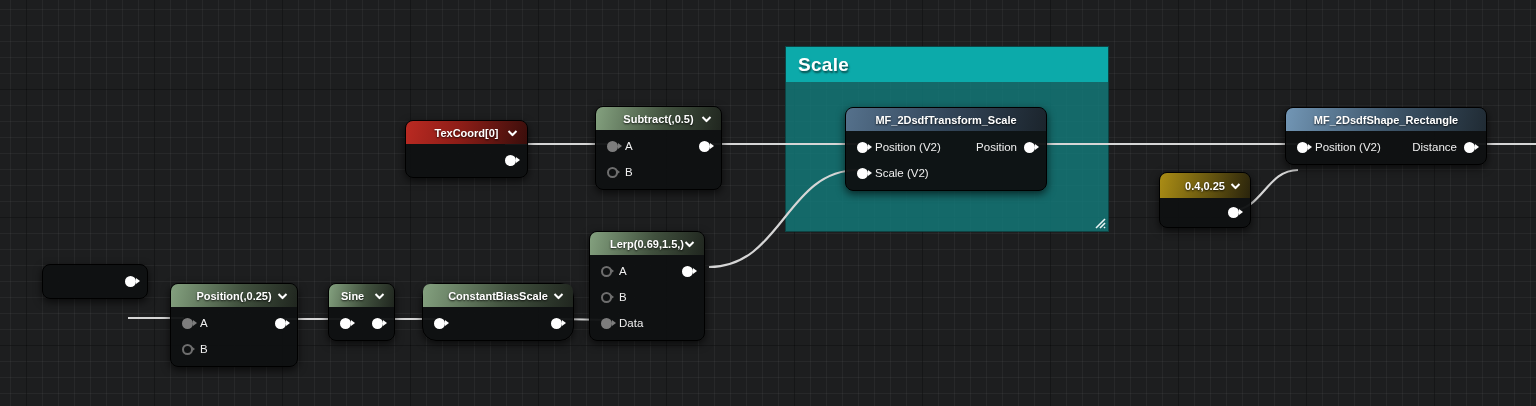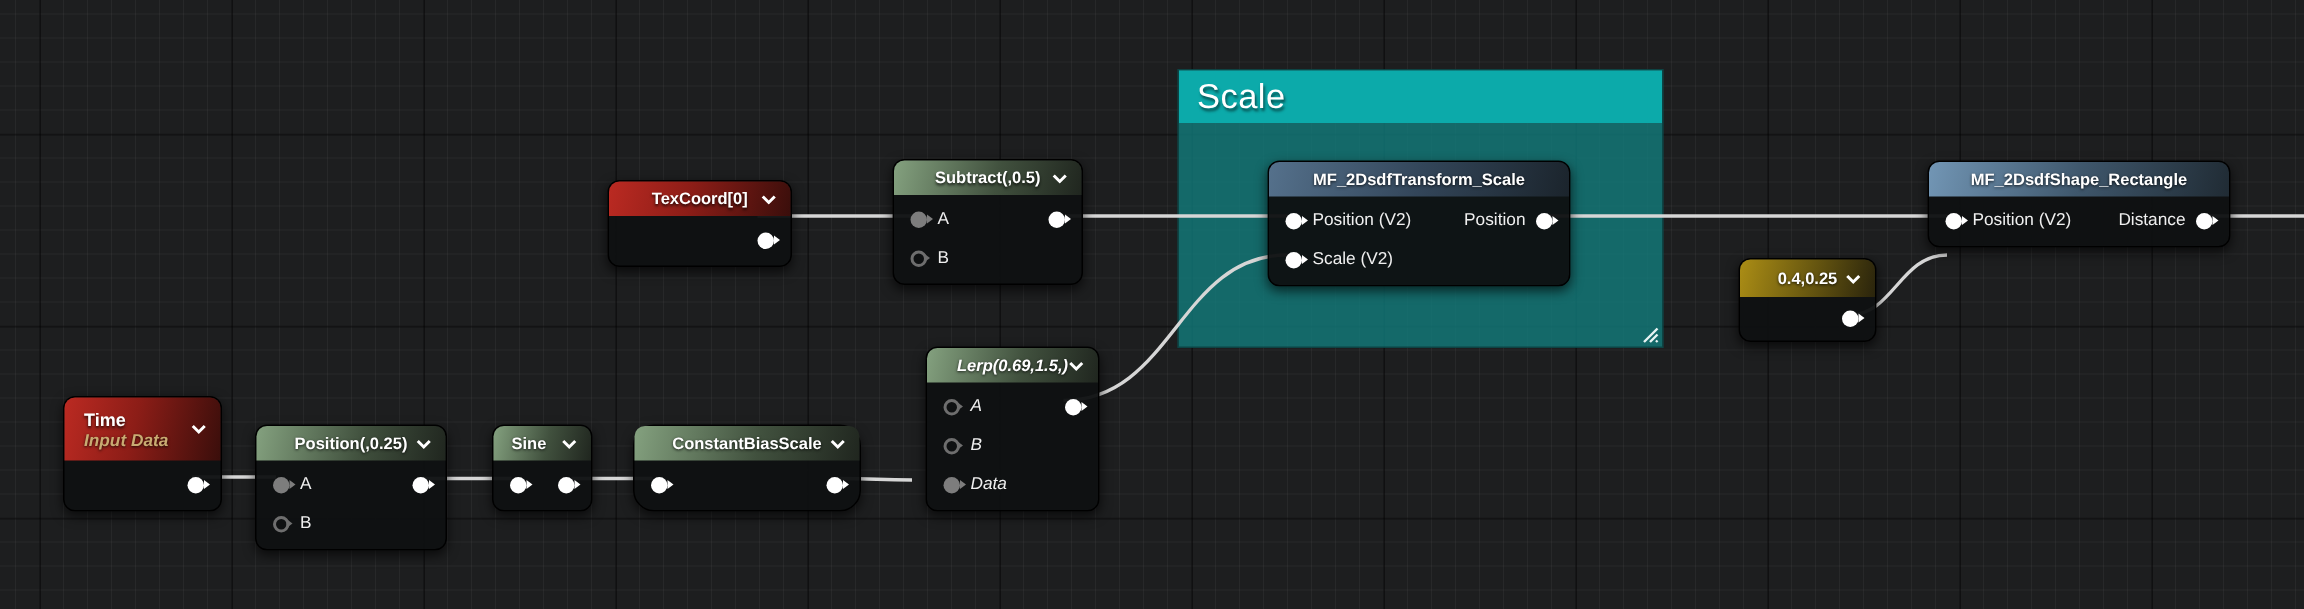--- a/index.html
+++ b/index.html
@@ -12,21 +12,21 @@
       linear-gradient(90deg, rgba(255,255,255,0.045) 1px, transparent 1px),
       linear-gradient(rgba(255,255,255,0.045) 1px, transparent 1px);
     background-size:128px 128px,128px 128px,16px 16px,16px 16px;
     background-position:26px 0,0 89px,10px 0,0 9px;
     font-family:"Liberation Sans", sans-serif;
   }
   
   .comment{position:absolute;left:785px;top:46px;width:324px;height:186px;z-index:1;
     background:rgba(18,122,122,0.82);border:1px solid rgba(0,0,0,0.35);box-sizing:border-box;}
   .comment-header{height:35px;background:#0caaaa;display:flex;align-items:center;padding:0 12px;
-    font-size:23px;font-weight:normal;color:#fff;letter-spacing:.3px;
+    font-size:19px;font-weight:bold;color:#fff;letter-spacing:.3px;
     text-shadow:1px 2px 2px rgba(0,0,0,0.55);}
   .comment-resize{position:absolute;right:2px;bottom:2px;width:14px;height:14px;}
   
   #wires{position:absolute;left:0;top:0;z-index:2;pointer-events:none;}
   #wires path{stroke:#d6d6d6;stroke-width:2.2;fill:none;}
   
   .node{position:absolute;z-index:3;border-radius:8px;border:1px solid #000;box-sizing:border-box;
     background:rgba(15,17,18,0.96);box-shadow:0 3px 8px rgba(0,0,0,0.65);color:#e6e6e6;}
   .hdr{position:relative;display:flex;align-items:center;justify-content:center;height:23px;
     border-radius:7px 7px 0 0;font-size:11px;font-weight:bold;color:#fff;
@@ -53,21 +53,21 @@
   .pin::after{content:"";position:absolute;right:-4px;top:50%;transform:translateY(-50%);
     border-top:3px solid transparent;border-bottom:3px solid transparent;}
   .pin.white::after{border-left:4px solid #fff;}
   .pin.gray::after{border-left:4px solid #7d7d7d;}
   .pin.hollow::after{border-left:4px solid #6e6e6e;}
   
   #n-time{left:42px;top:264px;width:106px;}
   #n-multiply{left:170px;top:283px;width:128px;}
   #n-sine{left:328px;top:283px;width:67px;}
   #n-cbs{left:422px;top:283px;width:152px;border-radius:14px;}
-  #n-lerp{left:617px;top:231px;width:116px;font-style:italic;}
+  #n-lerp{left:589px;top:231px;width:116px;}
   #n-texcoord{left:405px;top:120px;width:123px;}
   #n-subtract{left:595px;top:106px;width:127px;}
   #n-transform{left:845px;top:107px;width:202px;}
   #n-rectangle{left:1285px;top:107px;width:202px;}
   #n-const{left:1159px;top:172px;width:92px;}
 </style>
 </head>
 <body>
 
 <div id="canvas">
@@ -90,29 +90,20 @@
     <path d="M560 319 C583 319 586 320 608 320"></path>
     <path d="M505 144 H608"></path>
     <path d="M705 144 H858"></path>
     <path d="M709 267 C782 267 786 170 858 170"></path>
     <path d="M1032 144 H1298"></path>
     <path d="M1233 210 C1262 210 1267 170 1298 170"></path>
     <path d="M1472 144 H1536"></path>
   </svg>
 
   <div class="node" id="n-time">
-    <div class="hdr hdr-red hdr-tall">
-      <span class="t1">Time</span>
-      <span class="t2">Input Data</span>
-      <span class="chev">
-        <svg width="11" height="7" viewBox="0 0 11 7">
-            <path d="M1.5 1.5 L5.5 5.5 L9.5 1.5" stroke="#fff" stroke-width="2" fill="none"></path>
-          </svg>
-      </span>
-    </div>
     <div class="rows">
       <div class="row">
         <span class="sp"></span>
         <span class="pin white"></span>
       </div>
     </div>
   </div>
 
   <div class="node" id="n-multiply">
     <div class="hdr hdr-green">

